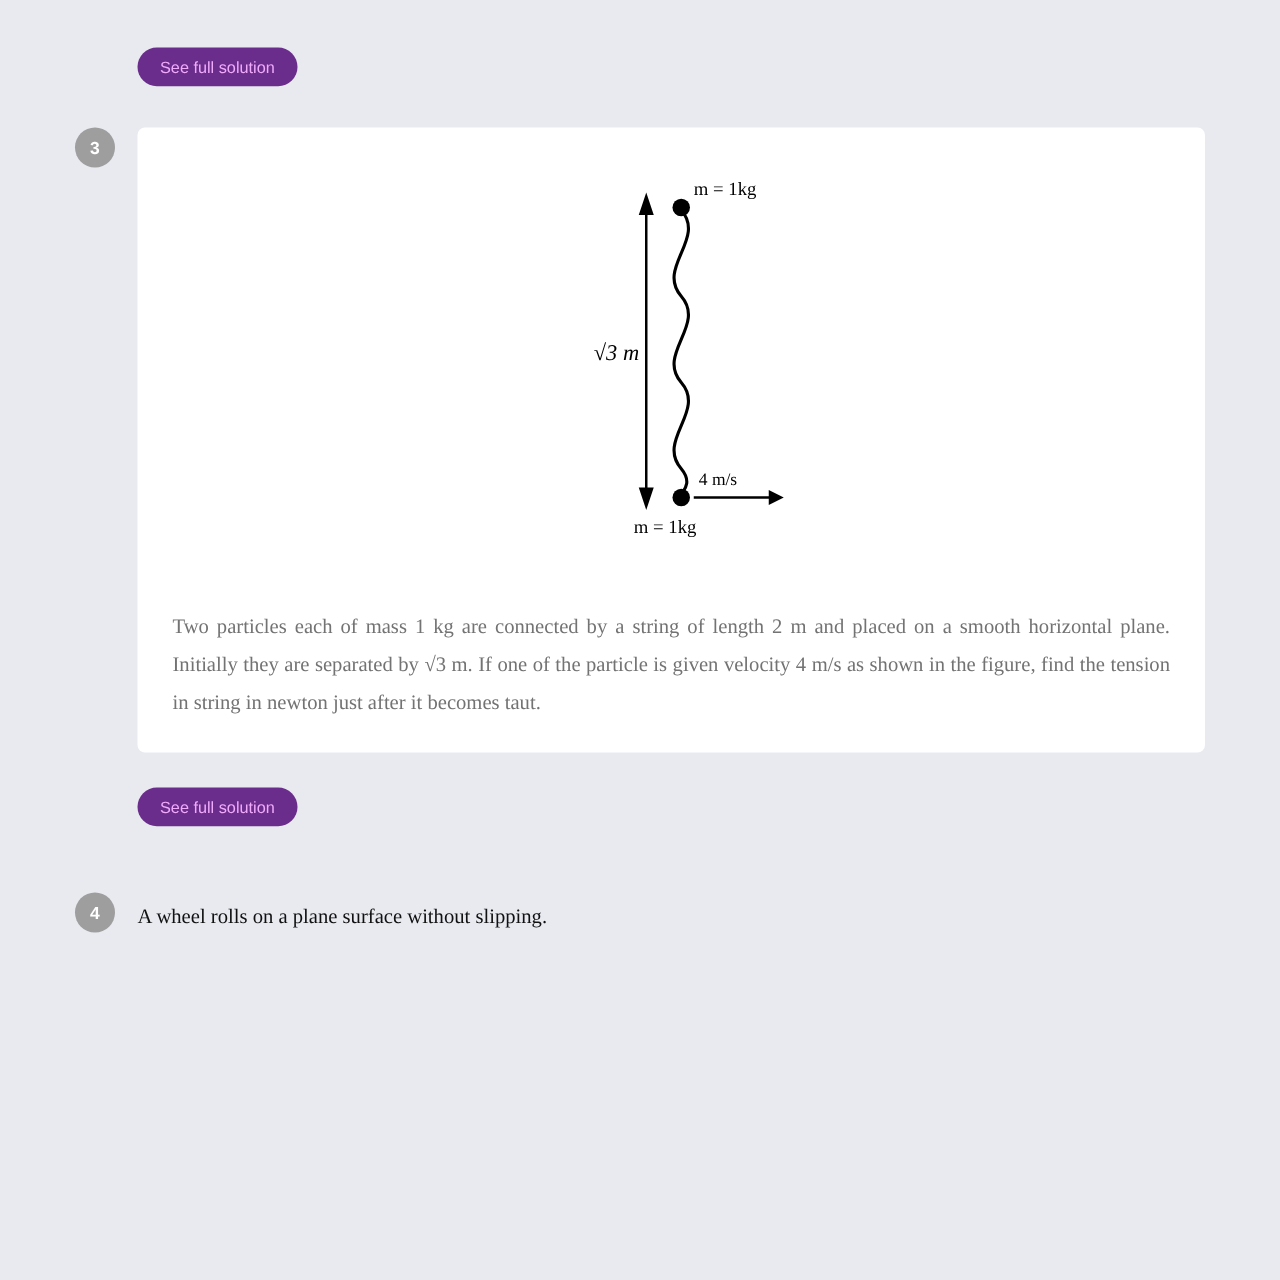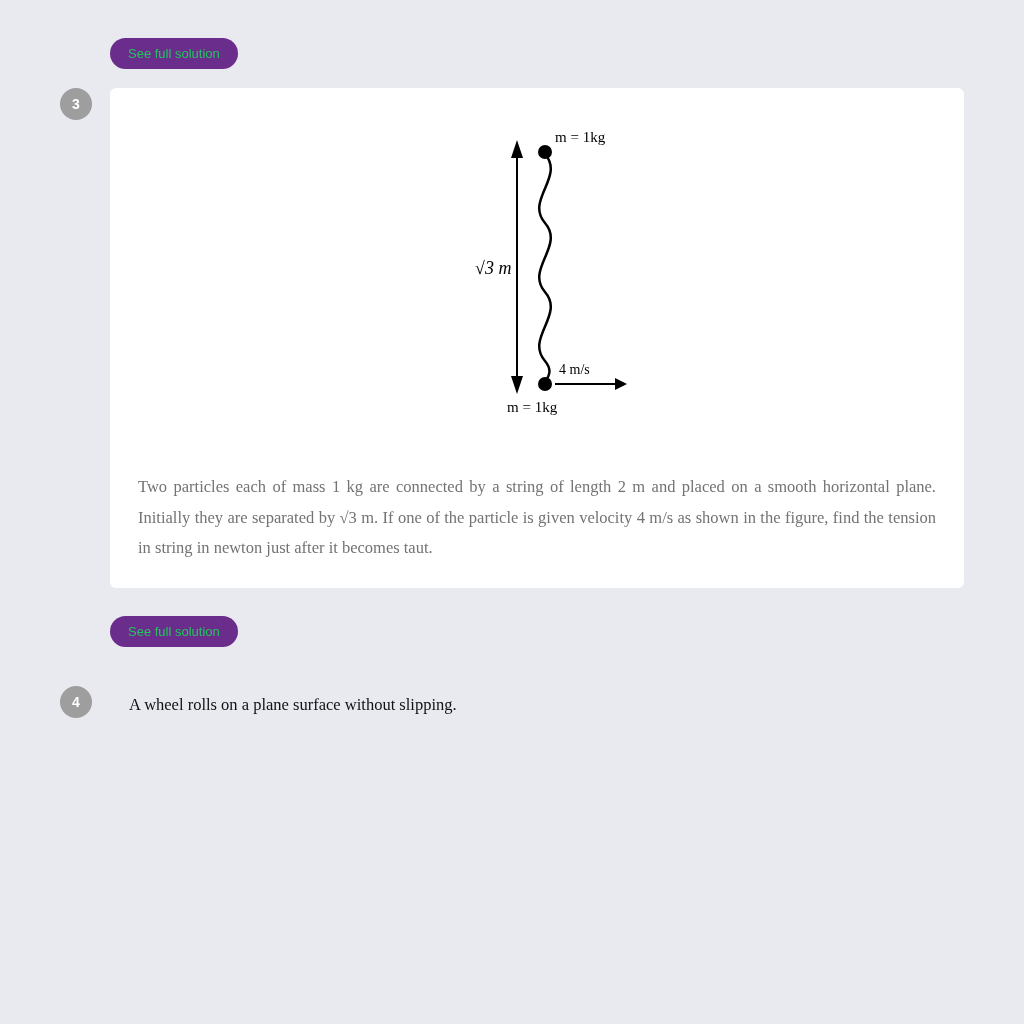--- a/index.html
+++ b/index.html
@@ -11,28 +11,28 @@
     }
     .page-wrapper {
       padding: 20px 60px;
       display: flex;
       flex-direction: column;
       gap: 0;
     }
     .see-full-btn {
       display: inline-block;
       background-color: #6b2d8b;
-      color: #22c55e;
+      color: #f0abfc;
       border: none;
       border-radius: 20px;
       padding: 8px 18px;
       font-size: 13px;
       font-family: Arial, sans-serif;
       cursor: pointer;
-      margin-bottom: 9px;
+      margin-bottom: 23px;
     }
     .question-block {
       display: flex;
       flex-direction: row;
       align-items: flex-start;
       margin-bottom: 10px;
     }
     .question-number-badge {
       width: 32px;
       height: 32px;
@@ -79,21 +79,20 @@
       display: flex;
       flex-direction: row;
       align-items: flex-start;
       margin-top: 10px;
     }
     .question-4-text {
       font-size: 16.5px;
       line-height: 1.85;
       color: #111;
       padding-top: 4px;
-      margin-left: 19px;
     }
   </style>
 </head>
 <body>
 
 <div class="page-wrapper">
 
   <div style="padding-left: 50px; padding-top: 18px; margin-bottom: 10px;">
     <button class="see-full-btn">See full solution</button>
   </div>

